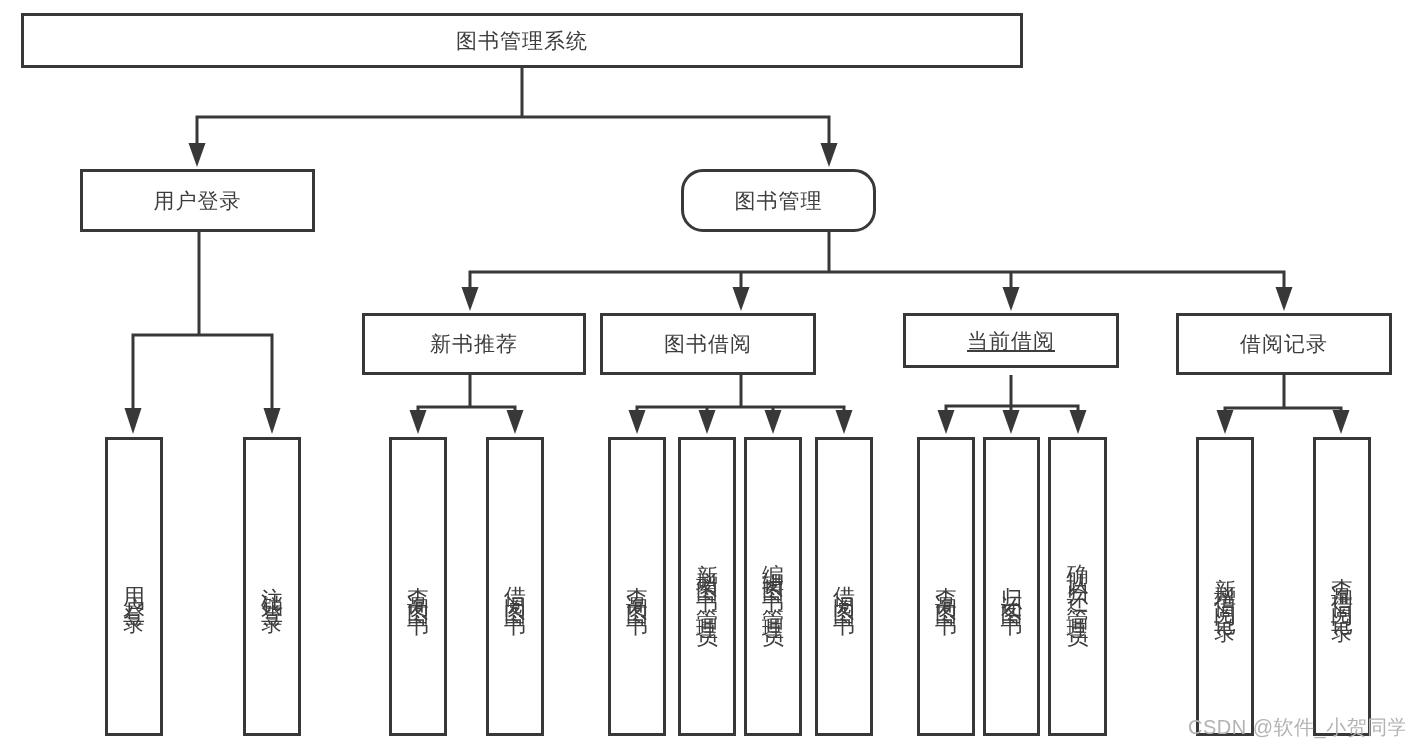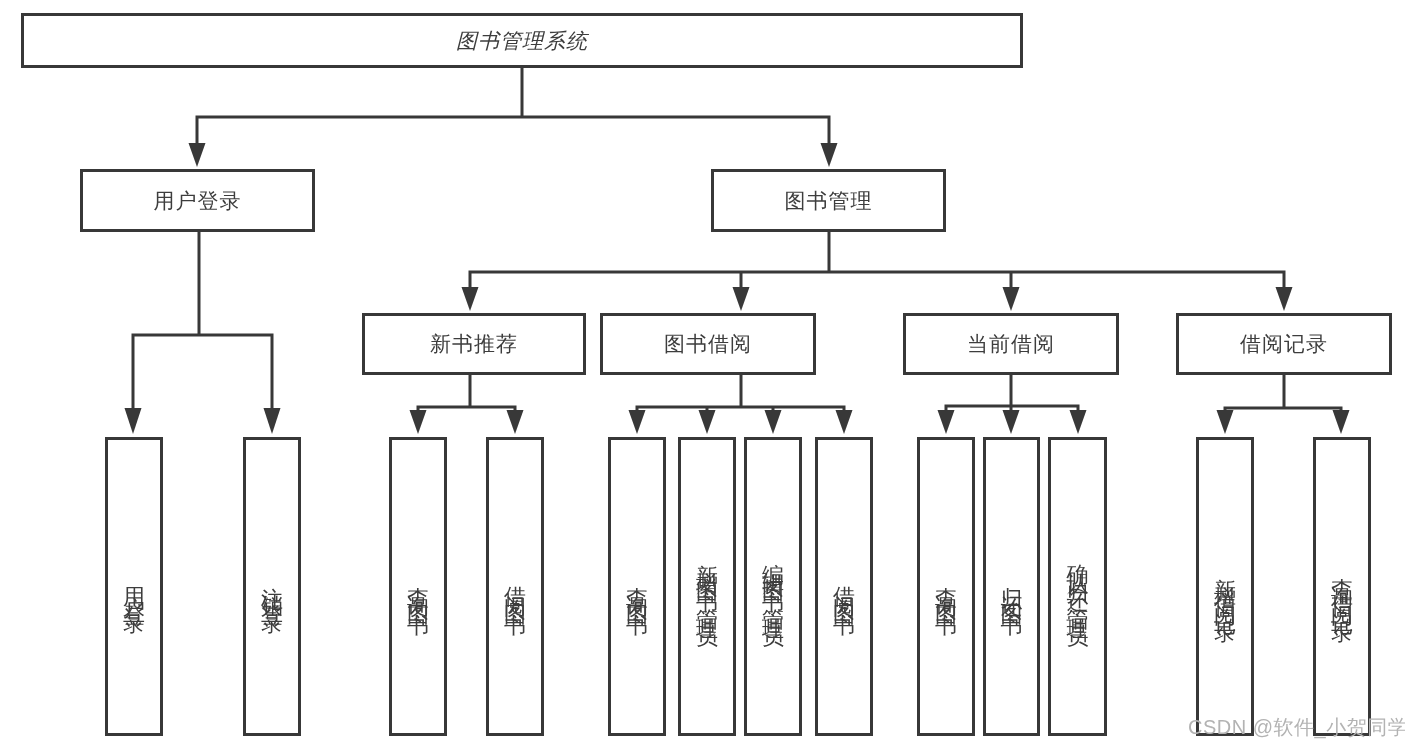--- a/index.html
+++ b/index.html
@@ -83,38 +83,38 @@
       <polygon points="764.5,410 781.5,410 773,434"></polygon>
       <polygon points="835.5,410 852.5,410 844,434"></polygon>
       <polygon points="937.5,410 954.5,410 946,434"></polygon>
       <polygon points="1002.5,410 1019.5,410 1011,434"></polygon>
       <polygon points="1069.5,410 1086.5,410 1078,434"></polygon>
       <polygon points="1216.5,410 1233.5,410 1225,434"></polygon>
       <polygon points="1332.5,410 1349.5,410 1341,434"></polygon>
     </g>
   </svg>
 
-  <div class="node h" style="left:21px; top:13px; width:1002px; height:55px;font-style:italic;">
+  <div class="node h" style="left:21px; top:13px; width:1002px; height:55px;">
     <span class="lbl">图书管理系统</span>
   </div>
 
   <div class="node h" style="left:80px; top:169px; width:235px; height:63px;">
     <span class="lbl">用户登录</span>
   </div>
-  <div class="node h" style="left:711px; top:169px; width:235px; height:63px;">
+  <div class="node h" style="left:681px; top:169px; width:195px; height:63px;border-radius:22px;">
     <span class="lbl">图书管理</span>
   </div>
 
   <div class="node h" style="left:362px; top:313px; width:224px; height:62px;">
     <span class="lbl">新书推荐</span>
   </div>
   <div class="node h" style="left:600px; top:313px; width:216px; height:62px;">
     <span class="lbl">图书借阅</span>
   </div>
-  <div class="node h" style="left:903px; top:313px; width:216px; height:62px;">
+  <div class="node h" style="left:903px; top:313px; width:216px; height:55px;text-decoration:underline;">
     <span class="lbl">当前借阅</span>
   </div>
   <div class="node h" style="left:1176px; top:313px; width:216px; height:62px;">
     <span class="lbl">借阅记录</span>
   </div>
 
   <div class="node v" style="left:105px; top:437px; width:58px; height:299px;">
     <span class="lbl">用户登录</span>
   </div>
   <div class="node v" style="left:243px; top:437px; width:58px; height:299px;">

